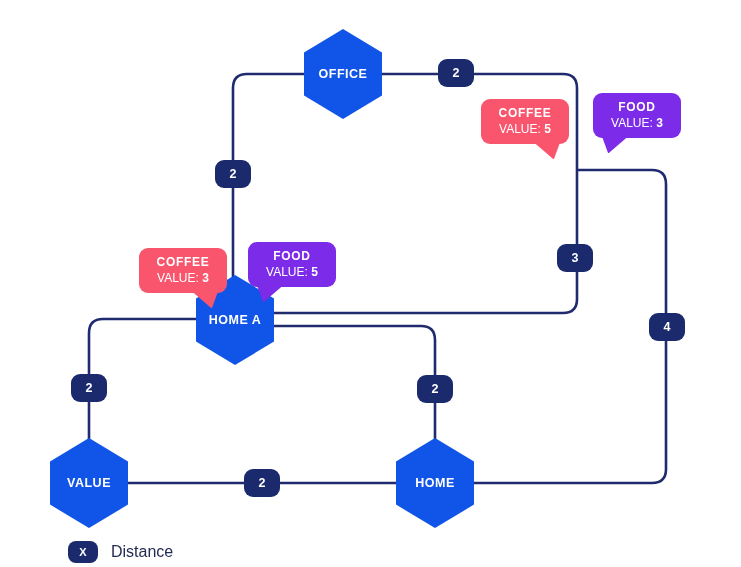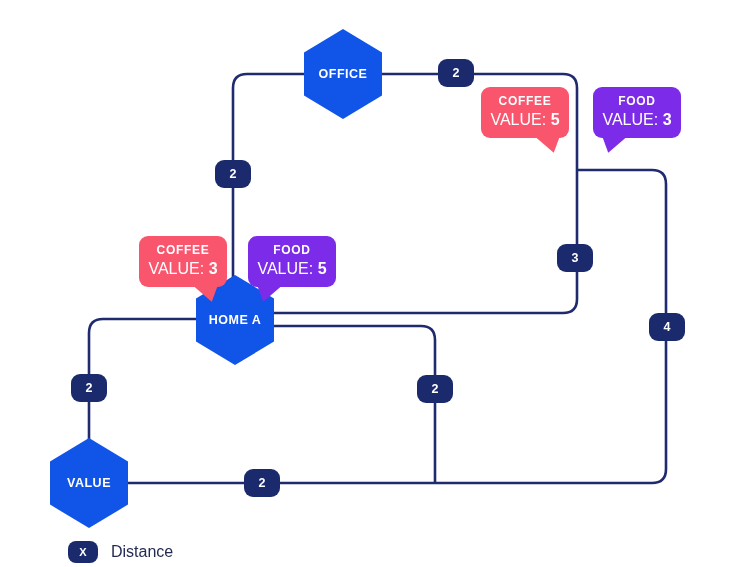--- a/index.html
+++ b/index.html
@@ -23,24 +23,24 @@
   }
   .edge-label{
     position:absolute;z-index:3;width:36px;height:28px;background:var(--c-navy);
     border-radius:9px;color:#fff;display:flex;align-items:center;justify-content:center;
     font-size:12.5px;font-weight:bold;
   }
   .badge{
     position:absolute;z-index:4;width:82px;border-radius:9px;color:#fff;
     text-align:center;padding:6px 3px 7px;line-height:1.35;
   }
-  .badge.coffee{background:var(--c-coffee);}
-  .badge.food{background:var(--c-food);}
+  .badge.coffee{background:var(--c-coffee);margin-top:12px;}
+  .badge.food{background:var(--c-food);margin-top:6px;}
   .badge .t1{font-weight:bold;font-size:12px;letter-spacing:0.7px;}
-  .badge .t2{font-size:16px;}
+  .badge .t2{font-size:12px;}
   .badge .t2 b{font-weight:bold;}
   .badge.tail-right::after{
     content:"";position:absolute;right:9px;bottom:-15px;width:26px;height:17px;
     background:inherit;clip-path:polygon(0 0,100% 0,76% 100%);
   }
   .badge.tail-left::after{
     content:"";position:absolute;left:9px;bottom:-15px;width:26px;height:17px;
     background:inherit;clip-path:polygon(0 0,100% 0,24% 100%);
   }
   .legend{position:absolute;left:68px;top:541px;z-index:3;display:flex;align-items:center;gap:13px;}
@@ -67,20 +67,23 @@
 
   <div class="hex" style="left:304px;top:29px">
     <span>OFFICE</span>
   </div>
   <div class="hex" style="left:196px;top:275px">
     <span>HOME A</span>
   </div>
   <div class="hex" style="left:50px;top:438px">
     <span>VALUE</span>
   </div>
+  <div class="hex" style="left:396px;top:438px">
+    <span>HOME</span>
+  </div>
 
   <div class="edge-label" style="left:215px;top:160px">2</div>
   <div class="edge-label" style="left:438px;top:59px">2</div>
   <div class="edge-label" style="left:557px;top:244px">3</div>
   <div class="edge-label" style="left:649px;top:313px">4</div>
   <div class="edge-label" style="left:71px;top:374px">2</div>
   <div class="edge-label" style="left:417px;top:375px">2</div>
   <div class="edge-label" style="left:244px;top:469px">2</div>
 
   <div class="badge coffee tail-right" style="left:481px;top:87px">

